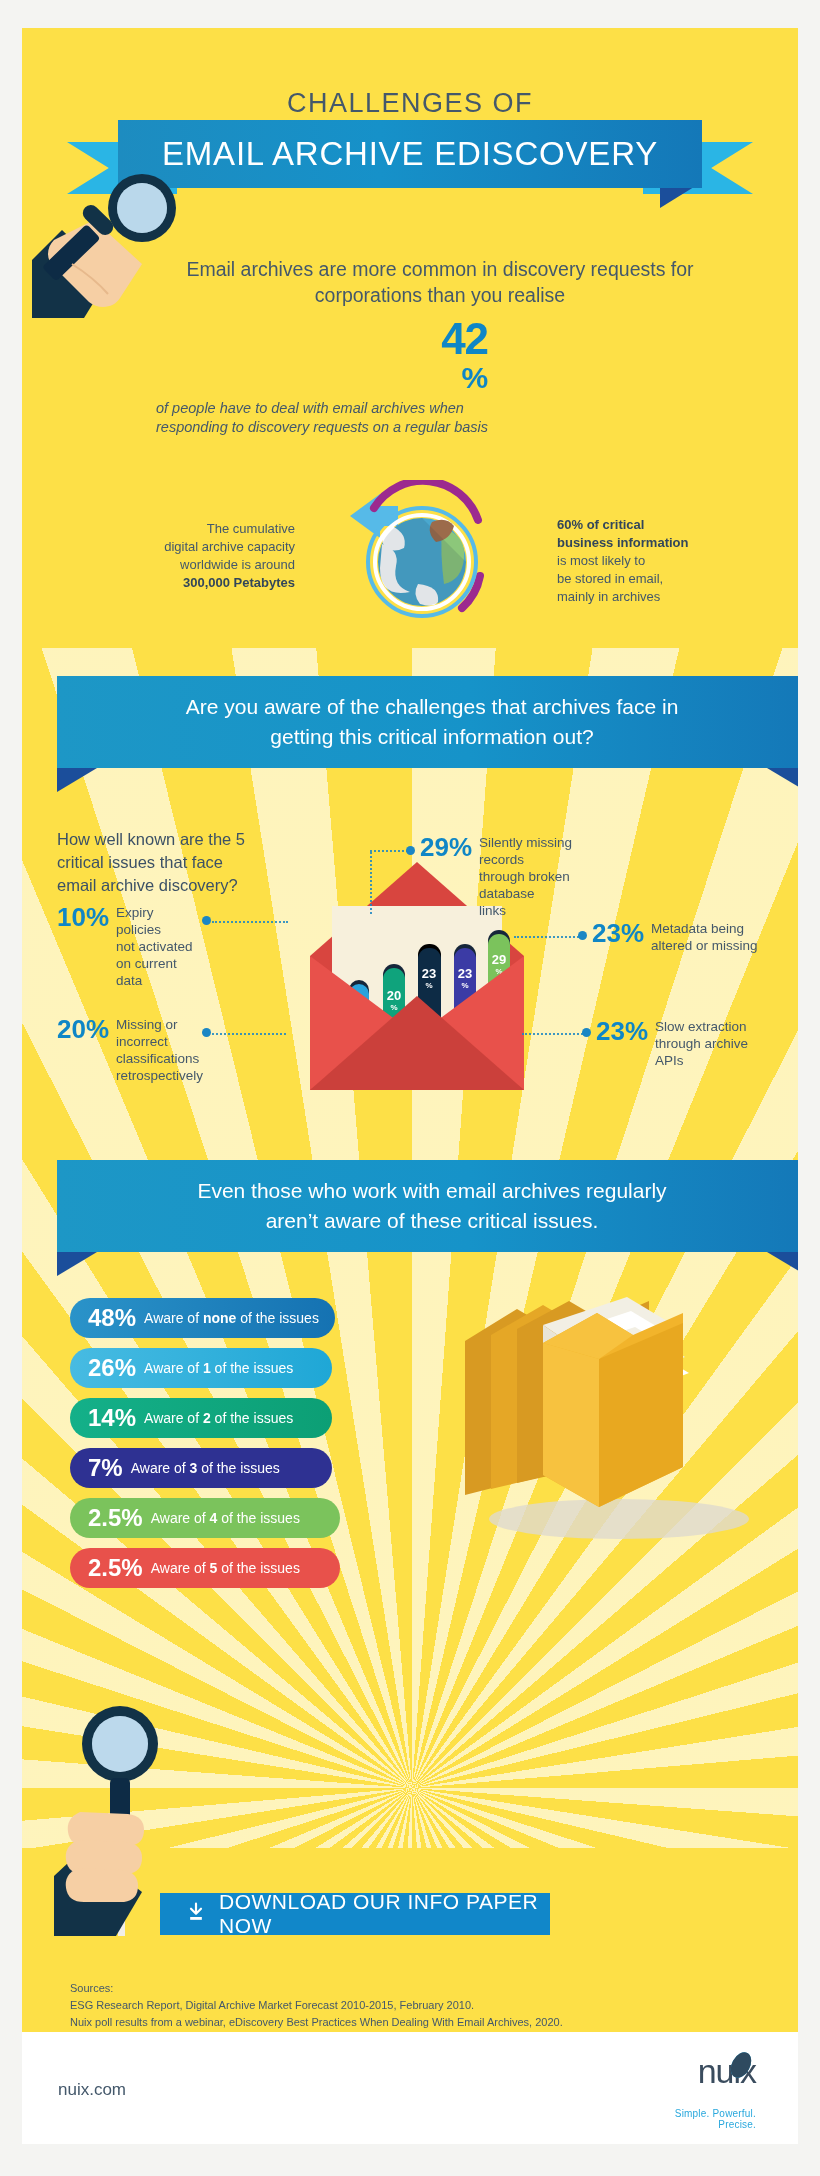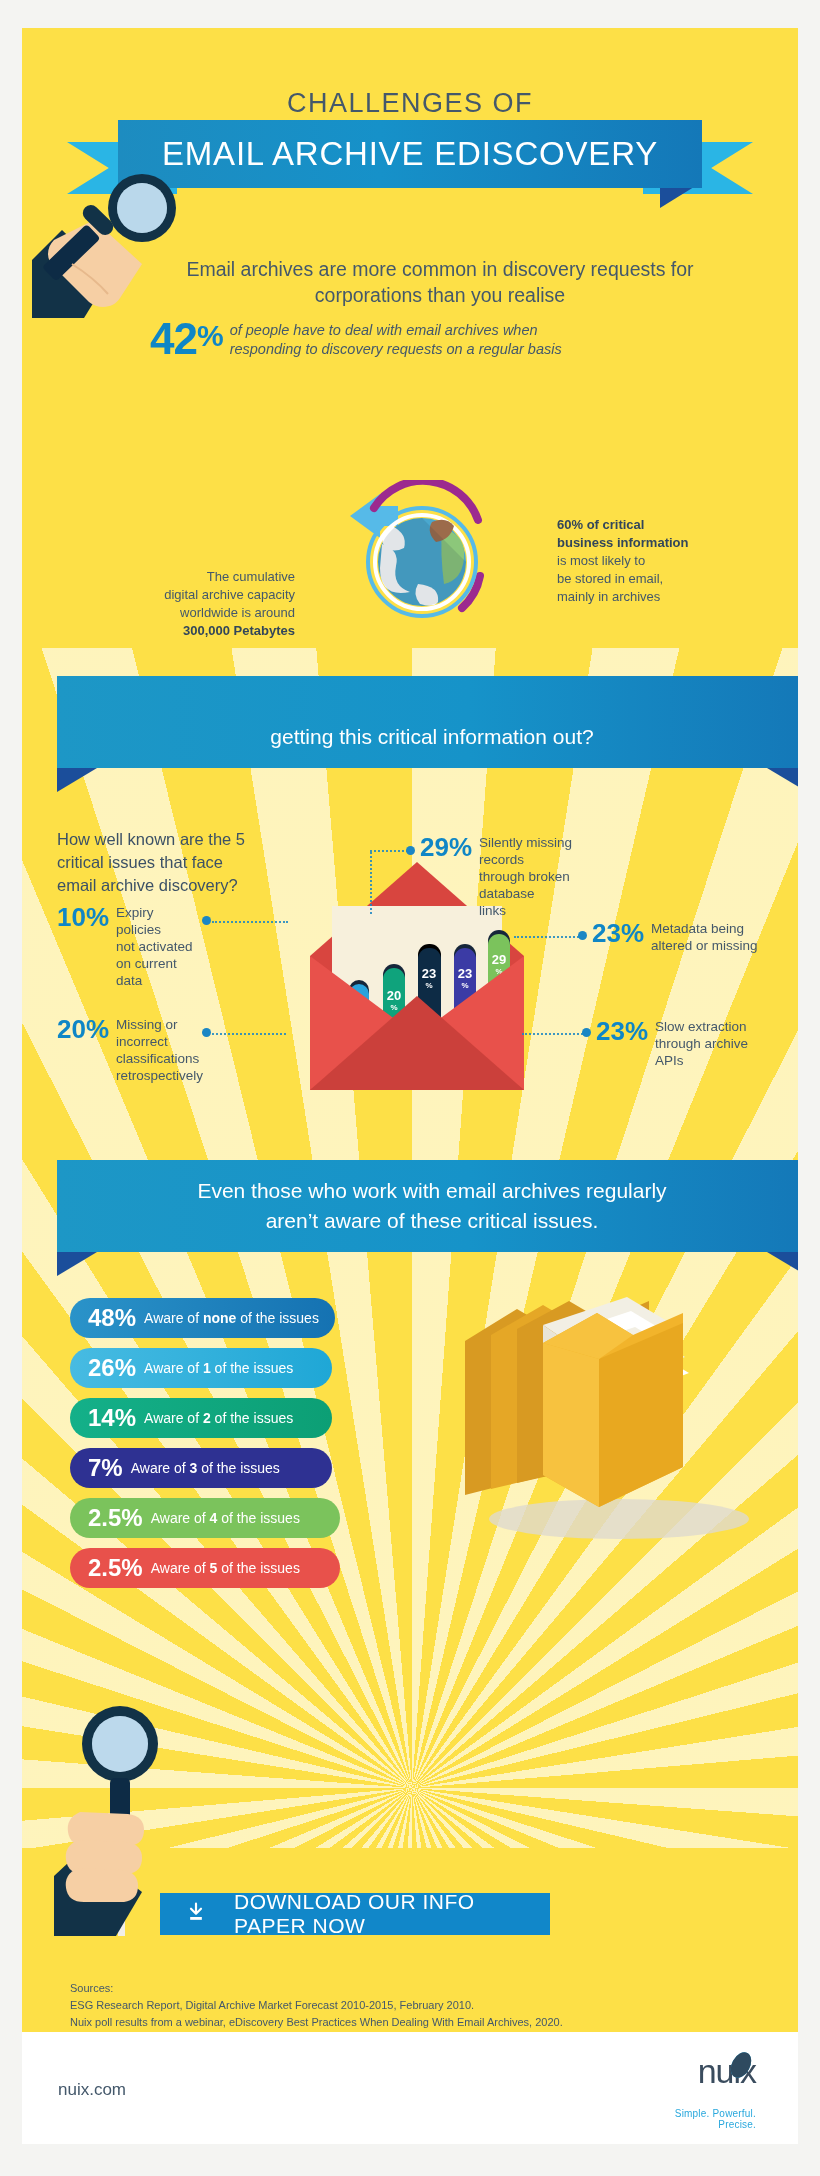--- a/index.html
+++ b/index.html
@@ -64,29 +64,29 @@
   .ribbon-main span {
     color: #ffffff; font-size: 33px; letter-spacing: 0.8px; font-weight: 400;
   }
 
   
   .mag-hand { position: absolute; left: 10px; top: 140px; width: 200px; height: 150px; }
   .lede {
     position: absolute; left: 120px; right: 60px; top: 228px;
     text-align: center; color: #44586b; font-size: 19.5px; line-height: 26px;
   }
-  .stat42 { position: absolute; left: 128px; top: 290px; display: flex; align-items: flex-start; }
+  .stat42 { position: absolute; left: 128px; top: 290px; display: flex; align-items: flex-end; flex-direction: column; }
   .stat42 .num { color: #0f86c6; font-size: 44px; font-weight: 700; line-height: 42px; letter-spacing: -1px; }
   .stat42 .pct { color: #0f86c6; font-size: 30px; font-weight: 700; line-height: 36px; }
   .stat42 .txt { color: #44586b; font-size: 14.5px; line-height: 19px; margin-left: 6px; margin-top: 3px; font-style: italic; }
 
   
   .globe-left {
     position: absolute; left: 98px; top: 492px; width: 175px;
-    text-align: right; color: #44586b; font-size: 13px; line-height: 18px; margin-top: 48px;
+    text-align: right; color: #44586b; font-size: 13px; line-height: 18px;
   }
   .globe-left b { color: #32465a; }
   .globe-right {
     position: absolute; left: 535px; top: 488px; width: 200px;
     color: #44586b; font-size: 13px; line-height: 18px;
   }
   .globe-right b { color: #32465a; text-align: center; }
   .globe-art { position: absolute; left: 300px; top: 452px; width: 190px; height: 160px; }
 
   
@@ -142,21 +142,21 @@
   .cta {
     position: absolute; left: 90px; top: 1690px; width: 620px; height: 218px;
     background: #ffffff; box-shadow: 2px 3px 6px rgba(0,0,0,.07);
   }
   .cta p {
     padding: 36px 46px 0 100px; text-align: center;
     color: #44586b; font-size: 20px; line-height: 28px;
   }
   .dl-btn {
     position: absolute; left: 138px; top: 1865px; width: 390px; height: 42px;
-    background: #1187c9; display: flex; align-items: center; gap: 28px; padding-left: 26px;
+    background: #1187c9; display: flex; align-items: center; gap: 13px; padding-left: 26px;
     color: #ffffff; font-size: 21px; letter-spacing: .5px;
   }
   .mag-hand2 { position: absolute; left: 32px; top: 1658px; width: 135px; height: 250px; }
 
   .sources {
     position: absolute; left: 48px; top: 1952px; color: #44586b;
     font-size: 11px; line-height: 17px;
   }
   .footer {
     position: absolute; left: 22px; top: 2032px; width: 776px; height: 112px;
@@ -244,21 +244,21 @@
     <div class="globe-right">
       <b>60% of critical</b><br>
       <b>business information</b><br>
       <span>is most likely to</span><br>
       <span>be stored in email,</span><br>
       <span>mainly in archives</span>
     </div>
 
     <div class="banner" style="top:648px">
       <div class="body">
-        <br>
+        <span>Are you aware of the challenges that archives face in</span><br>
         <span>getting this critical information out?</span>
       </div>
       <div class="notch">
           <i class="l"></i>
           <i class="r"></i>
         </div>
     </div>
 
     <div class="q-head">
       <span>How well known are the 5</span><br>

